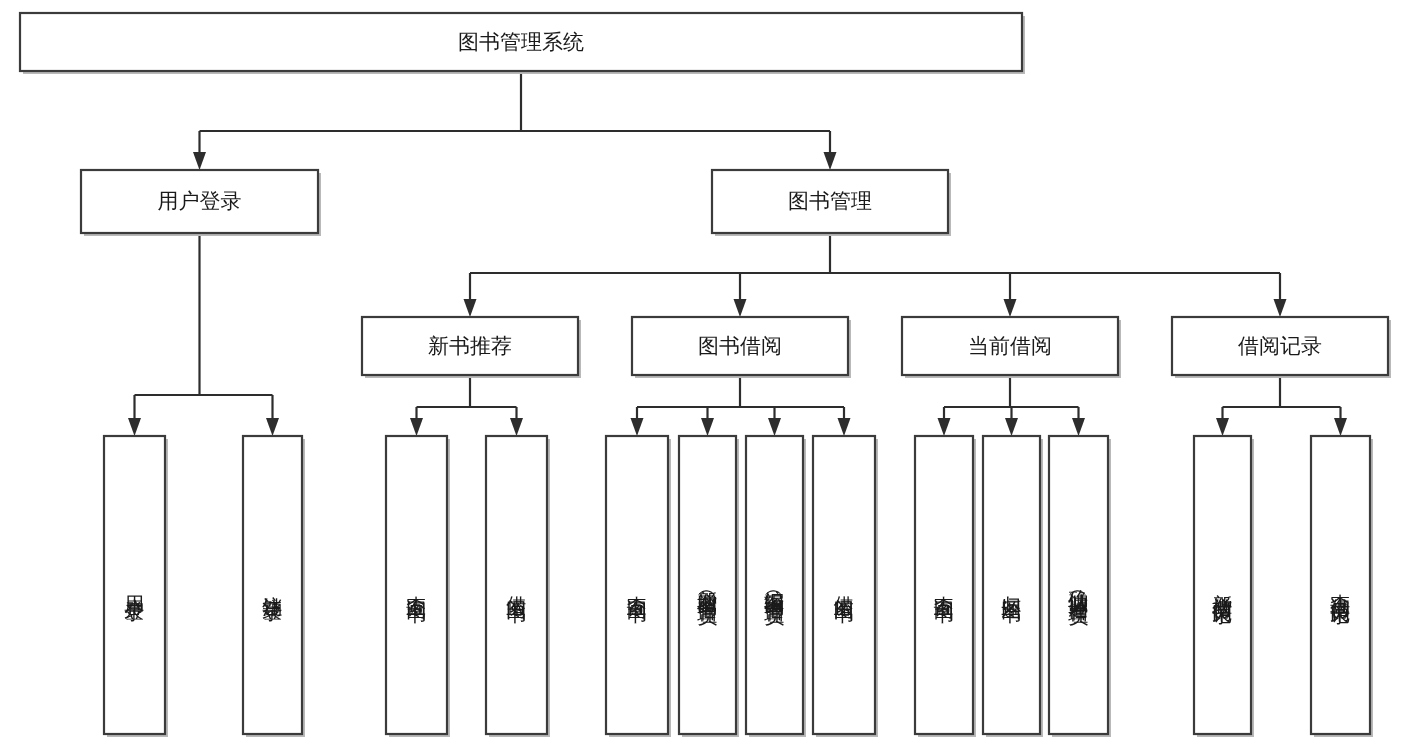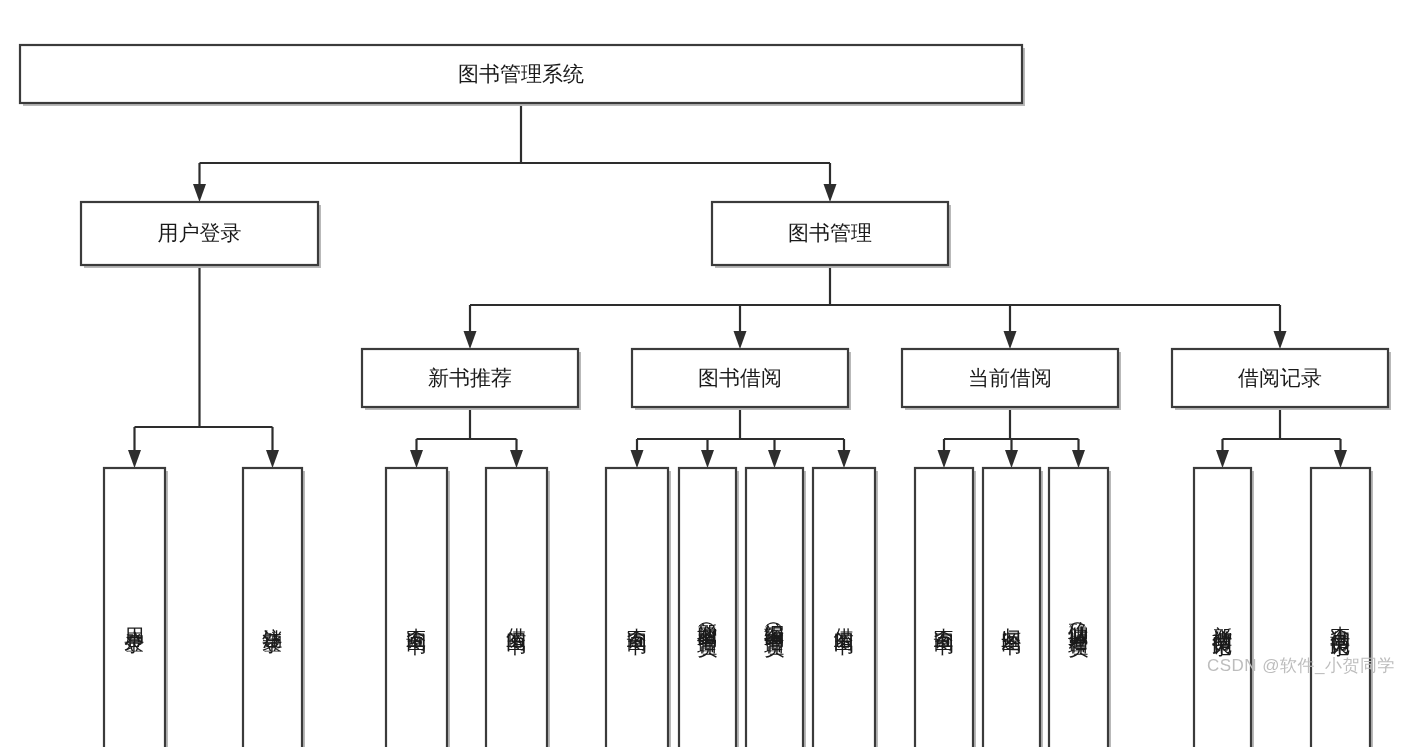--- a/index.html
+++ b/index.html
@@ -11,21 +11,20 @@
     width: 1405px;
     height: 747px;
     font-family: "Liberation Sans", "DejaVu Sans", sans-serif;
     overflow: hidden;
     position: relative;
   }
   #diagram-root {
     position: relative;
     width: 1405px;
     height: 651px;
-    margin-top: 32px;
   }
   svg.flow-canvas {
     position: absolute;
     top: 0;
     left: 0;
     width: 1405px;
     height: 747px;
     display: block;
   }
   .node-box {
@@ -267,14 +266,13 @@
       <div class="node-label-v-wrap" style="left: 1049px; top: 436px; width: 59px; height: 298px;">
         <span class="node-label-v">确认归还（管理员）</span>
       </div>
       <div class="node-label-v-wrap" style="left: 1194px; top: 436px; width: 57px; height: 298px;">
         <span class="node-label-v">新增借阅记录</span>
       </div>
       <div class="node-label-v-wrap" style="left: 1311px; top: 436px; width: 59px; height: 298px;">
         <span class="node-label-v">查询借阅记录</span>
       </div>
     </div>
-  <div class="watermark">CSDN @软件_小贺同学</div>
 </div>
 
 </body></html>

